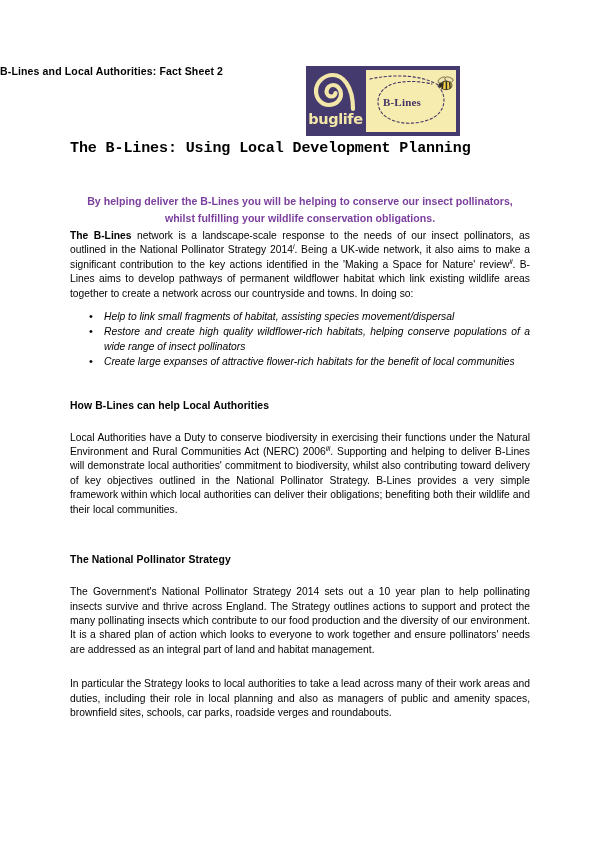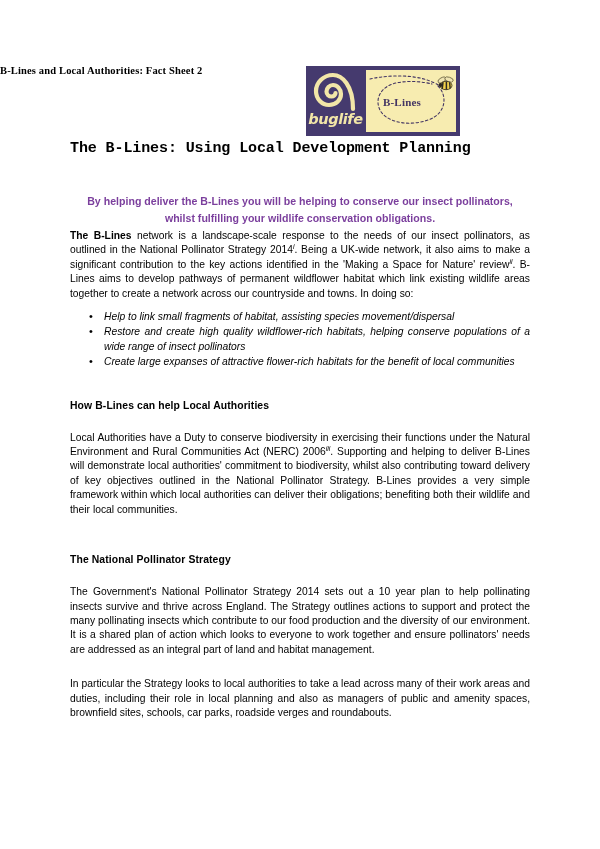--- a/index.html
+++ b/index.html
@@ -26,21 +26,20 @@
     position: absolute;
     left: 70px;
     top: 0;
     width: 460px;
   }
 
   
   .header-row {
     position: relative;
     height: 90px;
-    font-family: Liberation Serif, serif;
   }
   .header-title {
     position: absolute;
     left: 0;
     top: 65px;
     font-size: 10.5px;
     font-weight: bold;
     letter-spacing: 0.15px;
     white-space: nowrap;
   }
@@ -64,21 +63,20 @@
     height: 70px;
     background: #453a6e;
     box-sizing: border-box;
   }
   .logo-left {
     position: absolute;
     left: 0;
     top: 0;
     width: 63px;
     height: 70px;
-    font-style: italic;
   }
   .spiral-wrap {
     position: absolute;
     left: 6px;
     top: 6px;
     width: 46px;
     height: 40px;
   }
   .buglife-word {
     position: absolute;

